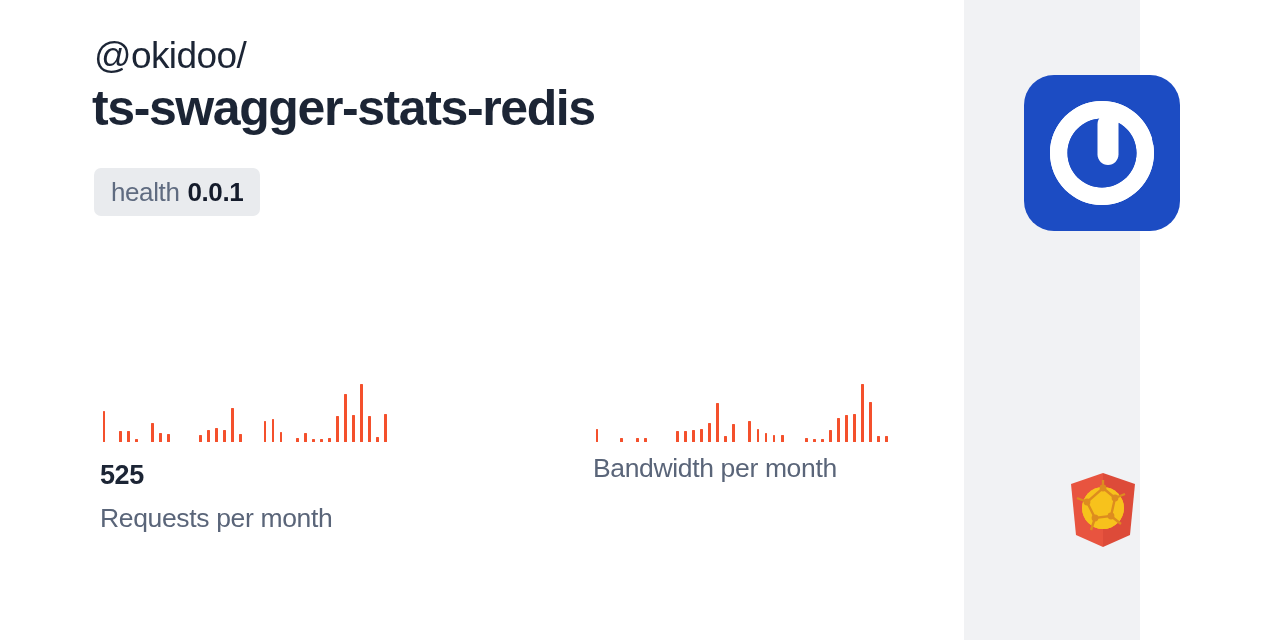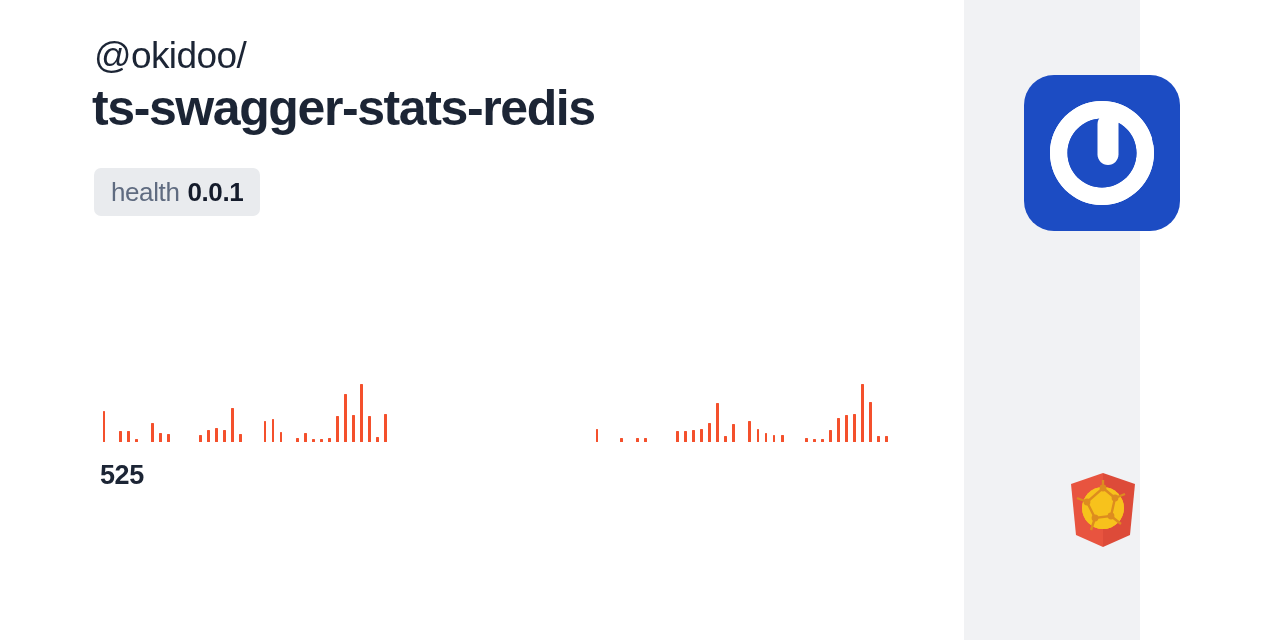--- a/index.html
+++ b/index.html
@@ -273,20 +273,21 @@
             <div class="bar" style="height: 58px; background: rgb(244, 80, 44);"></div>
             <div class="bar" style="height: 26px; background: rgb(244, 80, 44);"></div>
             <div class="bar" style="height: 5px; background: rgb(244, 80, 44);"></div>
             <div class="bar" style="height: 28px; background: rgb(244, 80, 44);"></div>
             <div class="bar" style="height: 0px; background: transparent; min-height: 0px;"></div>
             <div class="bar" style="height: 0px; background: transparent; min-height: 0px;"></div>
             <div class="bar" style="height: 0px; background: transparent; min-height: 0px;"></div>
             <div class="bar" style="height: 0px; background: transparent; min-height: 0px;"></div>
           </div>
         <div class="stat-value">525</div>
+        <div class="stat-label">Requests per month</div>
       </div>
 
       <div class="stat">
         <div class="spark">
             <div class="bar" style="height: 13px; background: rgb(244, 80, 44);"></div>
             <div class="bar" style="height: 0px; background: transparent; min-height: 0px;"></div>
             <div class="bar" style="height: 0px; background: transparent; min-height: 0px;"></div>
             <div class="bar" style="height: 4px; background: rgb(244, 80, 44);"></div>
             <div class="bar" style="height: 0px; background: transparent; min-height: 0px;"></div>
             <div class="bar" style="height: 4px; background: rgb(244, 80, 44);"></div>
@@ -318,17 +319,18 @@
             <div class="bar" style="height: 27px; background: rgb(244, 80, 44);"></div>
             <div class="bar" style="height: 28px; background: rgb(244, 80, 44);"></div>
             <div class="bar" style="height: 58px; background: rgb(244, 80, 44);"></div>
             <div class="bar" style="height: 40px; background: rgb(244, 80, 44);"></div>
             <div class="bar" style="height: 6px; background: rgb(244, 80, 44);"></div>
             <div class="bar" style="height: 6px; background: rgb(244, 80, 44);"></div>
             <div class="bar" style="height: 0px; background: transparent; min-height: 0px;"></div>
             <div class="bar" style="height: 0px; background: transparent; min-height: 0px;"></div>
             <div class="bar" style="height: 0px; background: transparent; min-height: 0px;"></div>
           </div>
+        <div class="stat-label">Bandwidth per month</div>
       </div>
 
     </div>
   </div>
 </div>
 
 </body></html>

